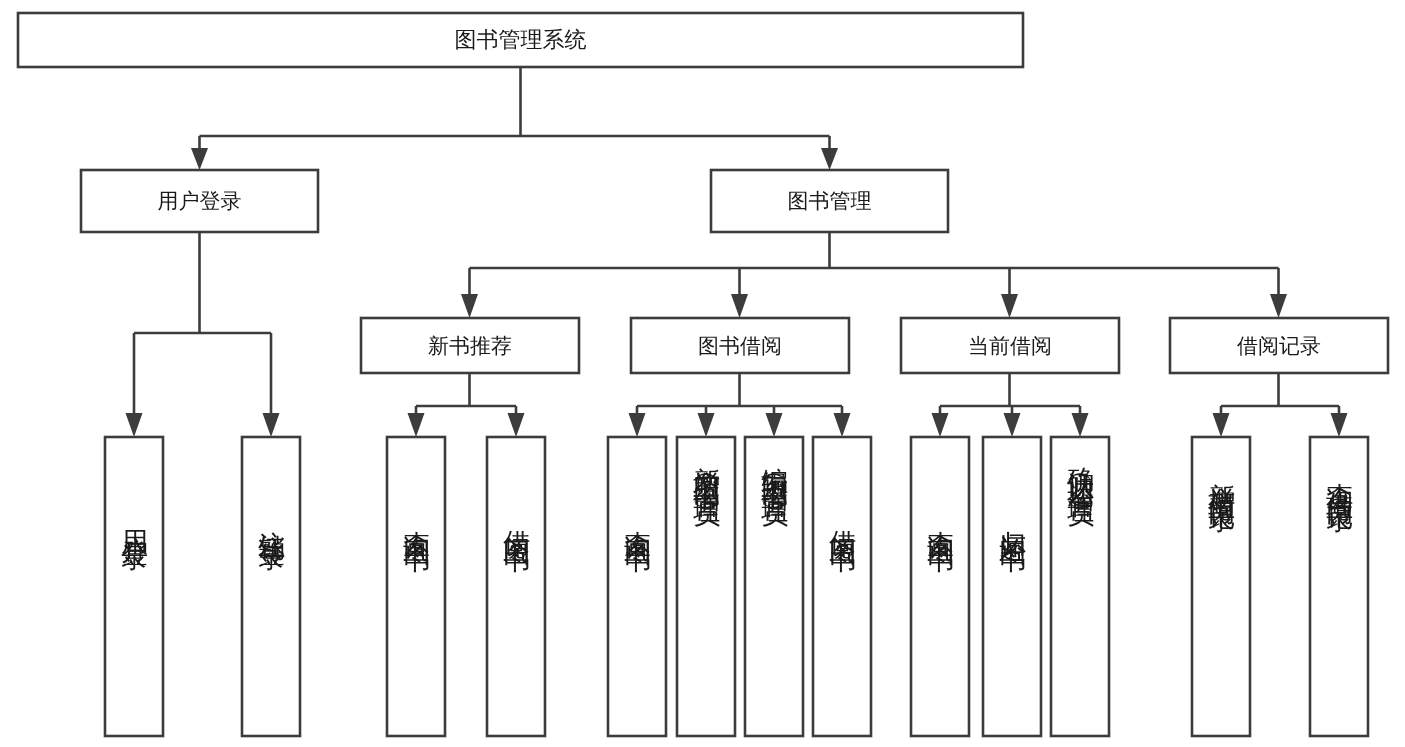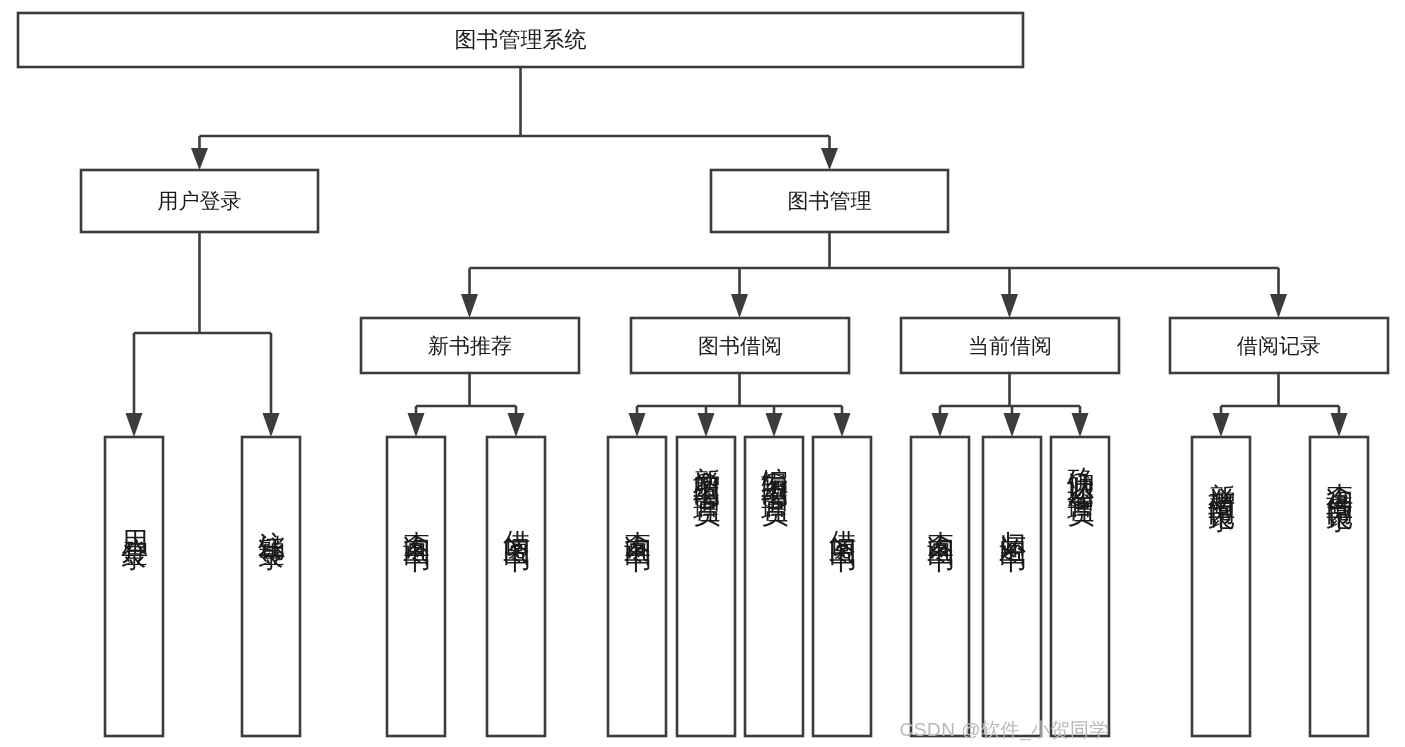--- a/index.html
+++ b/index.html
@@ -234,15 +234,14 @@
   <div class="leaf-label-wrap" style="left:1051px; top:445px; width:58px;">
       <span class="leaf-label">确认归还（管理员）</span>
     </div>
   <div class="leaf-label-wrap" style="left:1192px; top:461px; width:58px;">
       <span class="leaf-label">新增借阅记录</span>
     </div>
   <div class="leaf-label-wrap" style="left:1310px; top:461px; width:58px;">
       <span class="leaf-label">查询借阅记录</span>
     </div>
 
-  <div class="watermark">CSDN @软件_小贺同学</div>
 
 </div>
 
 </body></html>

